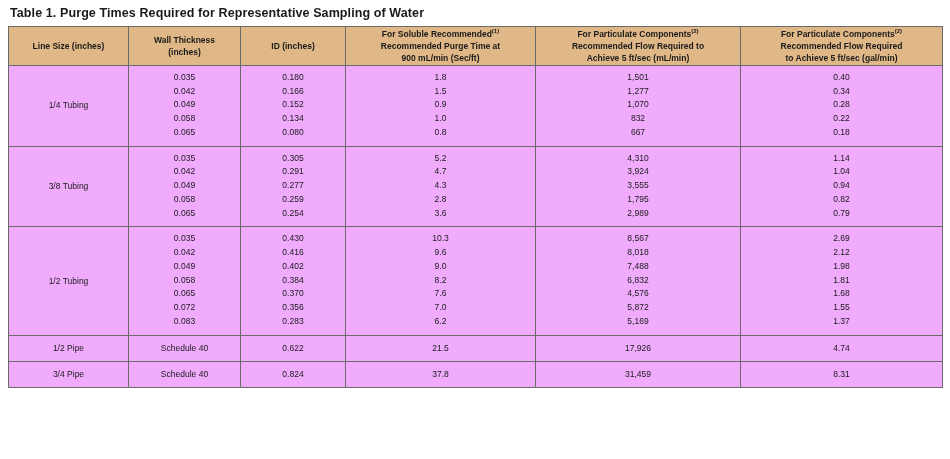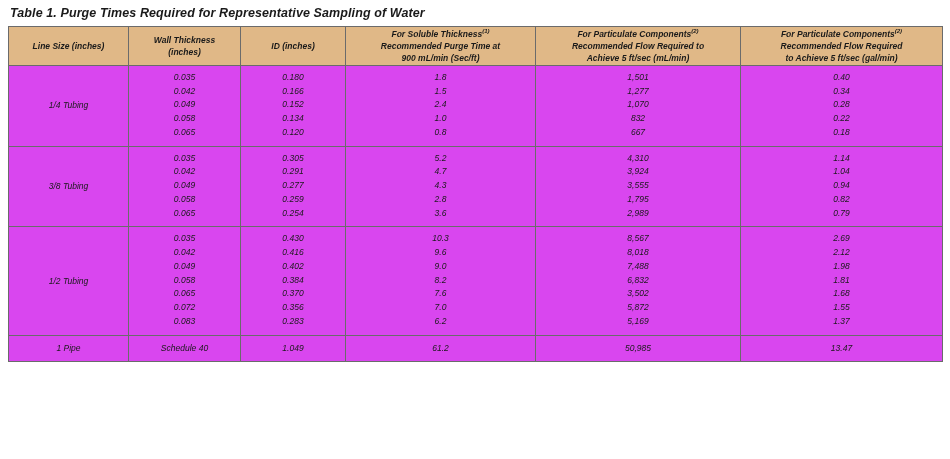--- a/index.html
+++ b/index.html
@@ -12,21 +12,20 @@
     background: #ffffff;
     font-family: "Liberation Sans", sans-serif;
     overflow: hidden;
   }
   .page {
     position: relative;
     width: 932px;
     height: 459px;
     box-sizing: border-box;
     padding: 4px 8px 0 8px;
-    font-style: italic;
   }
   .caption {
     font-size: 12.5px;
     font-weight: bold;
     color: #1a1a1a;
     letter-spacing: 0.1px;
     margin: 2px 0 6px 2px;
     white-space: nowrap;
   }
   table.purge {
@@ -47,21 +46,21 @@
     line-height: 1.45;
     text-align: center;
     padding: 6px 4px;
     vertical-align: middle;
   }
   thead th sup {
     font-size: 6px;
     vertical-align: super;
   }
   tbody td {
-    background: #d946ef;
+    background: #f0abfc;
     font-size: 8.5px;
     text-align: center;
     vertical-align: middle;
     padding: 0;
   }
   td.label-cell {
     font-weight: normal;
     font-size: 8.5px;
     line-height: 1.5;
     margin-top: 44px;
@@ -109,21 +108,21 @@
           <span>Line Size (inches)</span>
         </th>
         <th>
           <span>Wall Thickness</span><br>
           <span>(inches)</span>
         </th>
         <th>
           <span>ID (inches)</span>
         </th>
         <th>
-          <span>For Soluble Thickness</span><sup>(1)</sup><br>
+          <span>For Soluble Recommended</span><sup>(1)</sup><br>
           <span>Recommended Purge Time at</span><br>
           <span>900 mL/min (Sec/ft)</span>
         </th>
         <th>
           <span>For Particulate Components</span><sup>(2)</sup><br>
           <span>Recommended Flow Required to</span><br>
           <span>Achieve 5 ft/sec (mL/min)</span>
         </th>
         <th>
           <span>For Particulate Components</span><sup>(2)</sup><br>
@@ -144,28 +143,28 @@
             <span class="ln">0.058</span>
             <span class="ln">0.065</span>
           </span>
         </td>
         <td>
           <span class="stack">
             <span class="ln">0.180</span>
             <span class="ln">0.166</span>
             <span class="ln">0.152</span>
             <span class="ln">0.134</span>
-            <span class="ln">0.120</span>
+            <span class="ln">0.080</span>
           </span>
         </td>
         <td>
           <span class="stack">
             <span class="ln">1.8</span>
             <span class="ln">1.5</span>
-            <span class="ln">2.4</span>
+            <span class="ln">0.9</span>
             <span class="ln">1.0</span>
             <span class="ln">0.8</span>
           </span>
         </td>
         <td>
           <span class="stack">
             <span class="ln">1,501</span>
             <span class="ln">1,277</span>
             <span class="ln">1,070</span>
             <span class="ln">832</span>
@@ -266,42 +265,50 @@
             <span class="ln">7.0</span>
             <span class="ln">6.2</span>
           </span>
         </td>
         <td>
           <span class="stack">
             <span class="ln">8,567</span>
             <span class="ln">8,018</span>
             <span class="ln">7,488</span>
             <span class="ln">6,832</span>
-            <span class="ln">3,502</span>
+            <span class="ln">4,576</span>
             <span class="ln">5,872</span>
             <span class="ln">5,169</span>
           </span>
         </td>
         <td>
           <span class="stack">
             <span class="ln">2.69</span>
             <span class="ln">2.12</span>
             <span class="ln">1.98</span>
             <span class="ln">1.81</span>
             <span class="ln">1.68</span>
             <span class="ln">1.55</span>
             <span class="ln">1.37</span>
           </span>
         </td>
       </tr>
 
       <tr class="simple">
-        <td>1 Pipe</td>
+        <td>1/2 Pipe</td>
         <td>Schedule 40</td>
-        <td>1.049</td>
-        <td>61.2</td>
-        <td>50,985</td>
-        <td>13.47</td>
+        <td>0.622</td>
+        <td>21.5</td>
+        <td>17,926</td>
+        <td>4.74</td>
+      </tr>
+      <tr class="simple">
+        <td>3/4 Pipe</td>
+        <td>Schedule 40</td>
+        <td>0.824</td>
+        <td>37.8</td>
+        <td>31,459</td>
+        <td>8.31</td>
       </tr>
 
     </tbody>
   </table>
 </div>
 
 </body></html>

